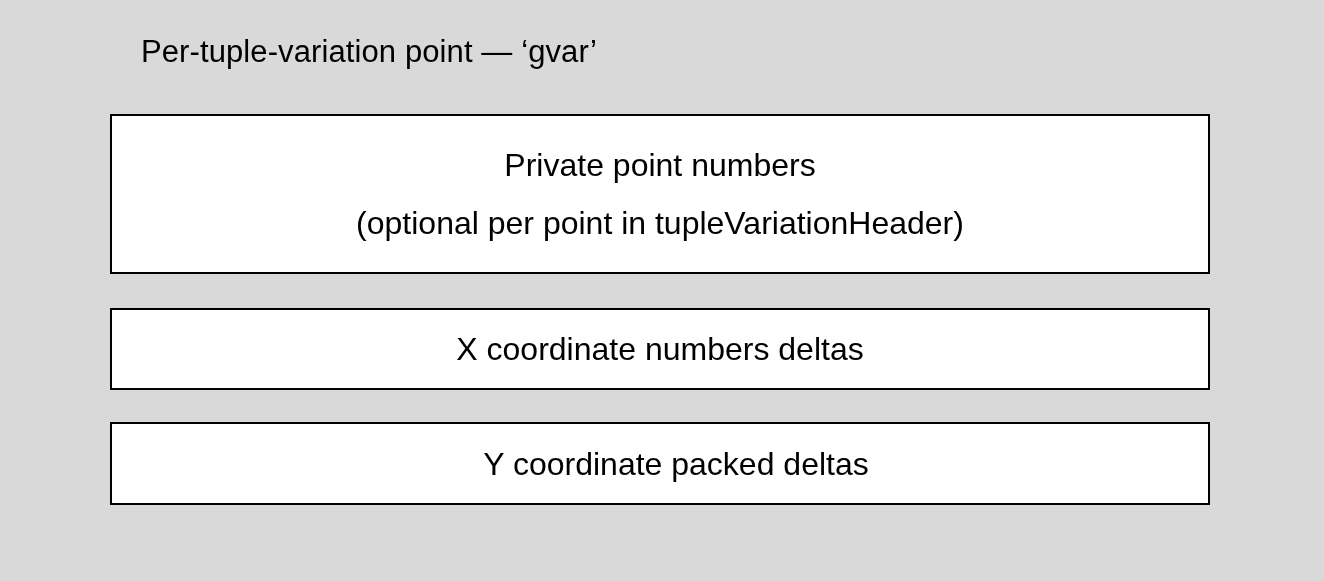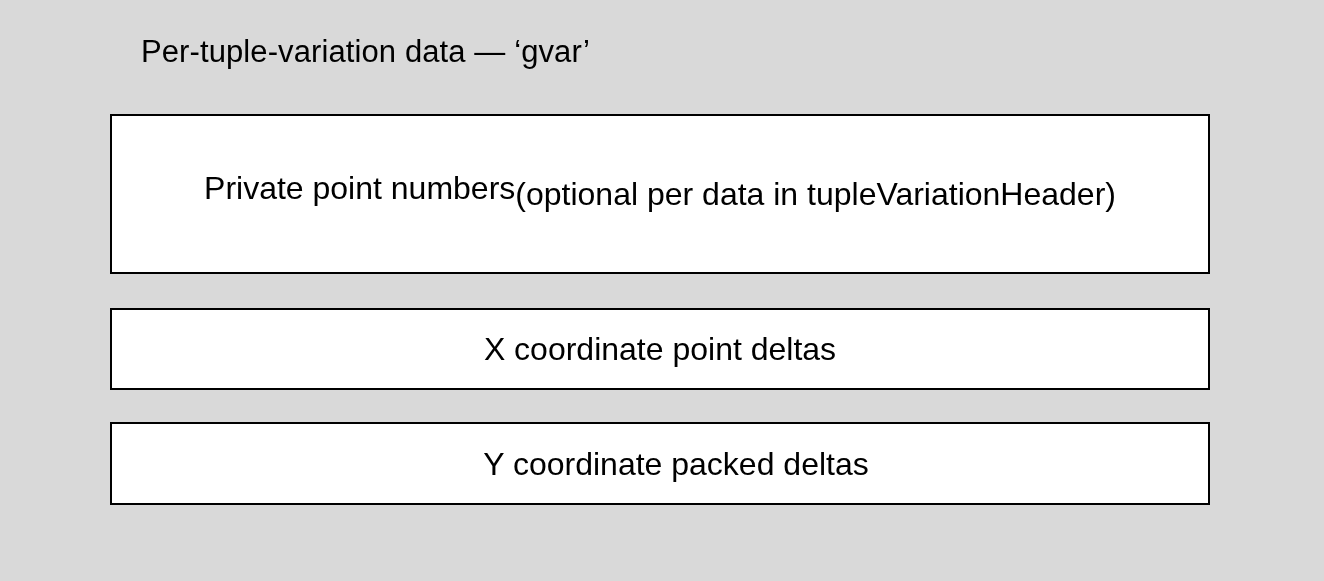--- a/index.html
+++ b/index.html
@@ -33,20 +33,21 @@
   }
 
   .struct-box {
     position: absolute;
     left: 110px;
     width: 1100px;
     box-sizing: border-box;
     background: #ffffff;
     border: 2px solid #000000;
     display: flex;
+    flex-direction: column;
     align-items: center;
     justify-content: center;
     text-align: center;
   }
 
   .struct-box .box-line {
     font-size: 32px;
     line-height: 46px;
     color: #000000;
     white-space: nowrap;
@@ -69,28 +70,28 @@
     top: 422px;
     height: 83px;
     padding-left: 32px;
   }
 </style>
 </head>
 <body>
 
 <div id="diagram">
 
-  <div class="diagram-title">Per-tuple-variation data — ‘gvar’</div>
+  <div class="diagram-title">Per-tuple-variation point — ‘gvar’</div>
 
   <div class="struct-box" id="box-private-point-numbers">
     <div class="box-line box-line-1">Private point numbers</div>
-    <div class="box-line box-line-2">(optional per data in tupleVariationHeader)</div>
+    <div class="box-line box-line-2">(optional per point in tupleVariationHeader)</div>
   </div>
 
   <div class="struct-box" id="box-x-packed-deltas">
-    <div class="box-line">X coordinate point deltas</div>
+    <div class="box-line">X coordinate numbers deltas</div>
   </div>
 
   <div class="struct-box" id="box-y-packed-deltas">
     <div class="box-line">Y coordinate packed deltas</div>
   </div>
 
 </div>
 
 </body></html>

